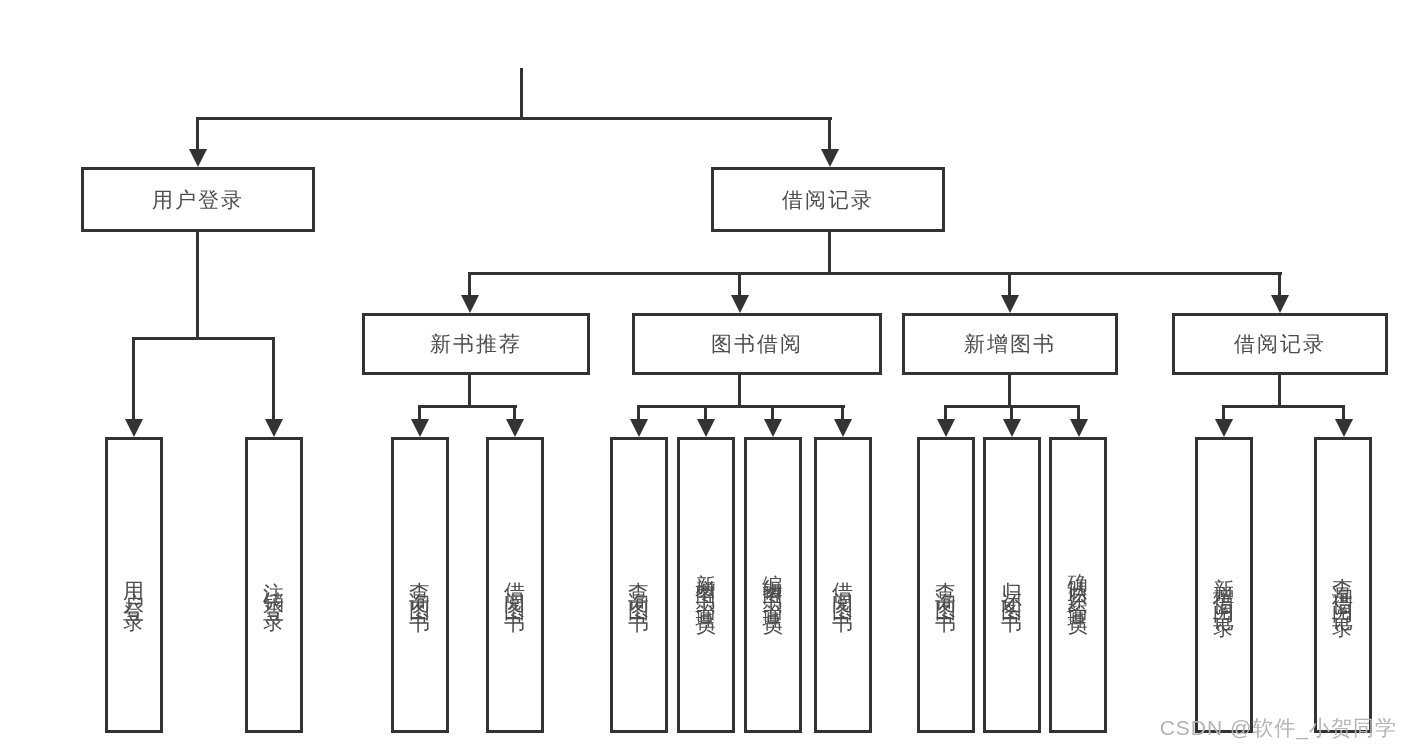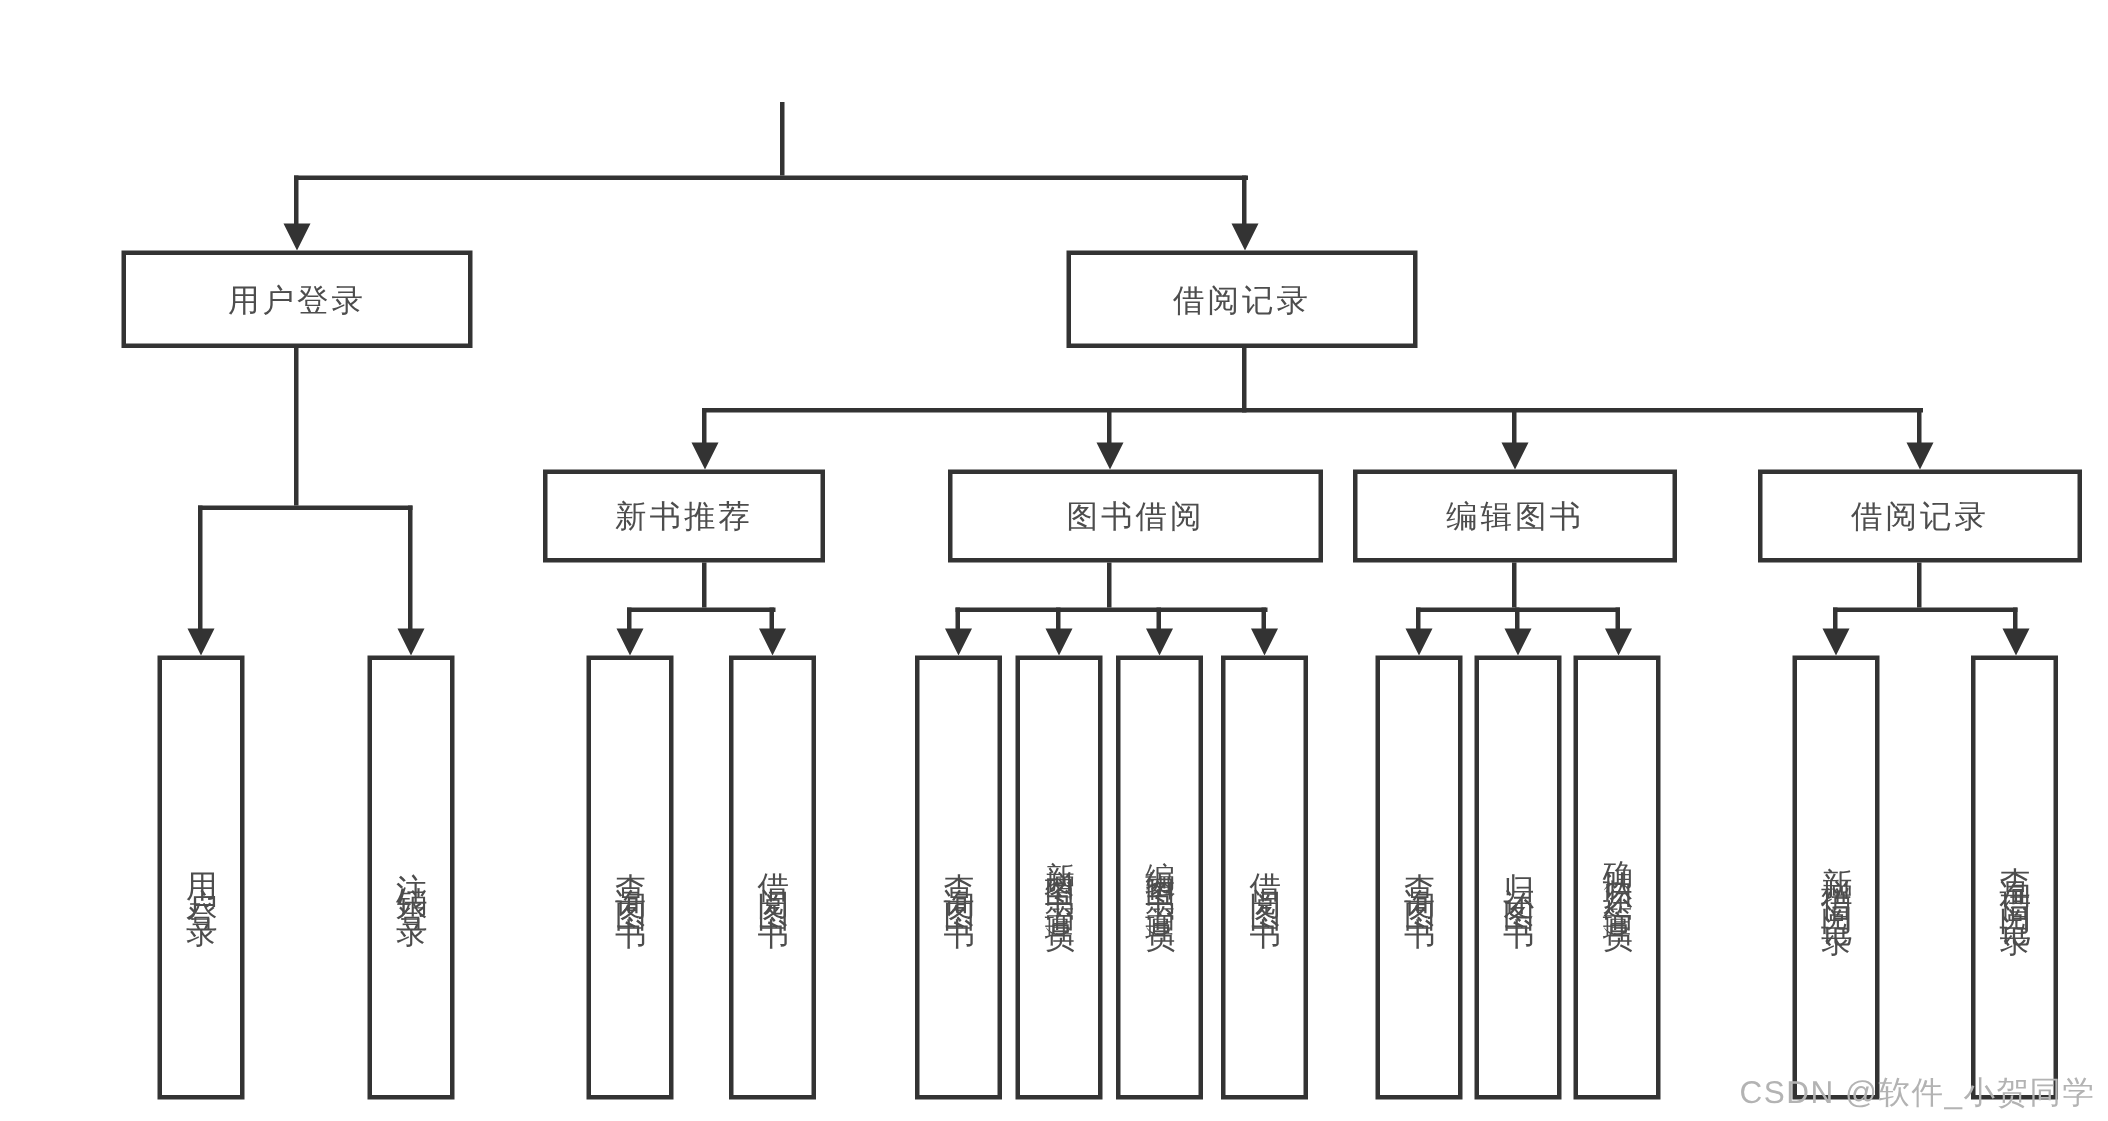--- a/index.html
+++ b/index.html
@@ -105,28 +105,28 @@
   <div class="hline" style="left:468px; top:272px; width:814px;"></div>
   <div class="vline" style="left:468px; top:272px; height:25px;"></div>
   <div class="arrow" style="left:461px; top:295px;"></div>
   <div class="vline" style="left:738px; top:272px; height:25px;"></div>
   <div class="arrow" style="left:731px; top:295px;"></div>
   <div class="vline" style="left:1008px; top:272px; height:25px;"></div>
   <div class="arrow" style="left:1001px; top:295px;"></div>
   <div class="vline" style="left:1278px; top:272px; height:25px;"></div>
   <div class="arrow" style="left:1271px; top:295px;"></div>
 
-  <div class="box" style="left:362px; top:313px; width:188px; height:62px;">
+  <div class="box" style="left:362px; top:313px; width:228px; height:62px;">
     <span>新书推荐</span>
   </div>
   <div class="box" style="left:632px; top:313px; width:250px; height:62px;">
     <span>图书借阅</span>
   </div>
   <div class="box" style="left:902px; top:313px; width:216px; height:62px;">
-    <span>编辑图书</span>
+    <span>新增图书</span>
   </div>
   <div class="box" style="left:1172px; top:313px; width:216px; height:62px;">
     <span>借阅记录</span>
   </div>
 
   <div class="vline" style="left:468px; top:375px; height:30px;"></div>
   <div class="hline" style="left:418px; top:405px; width:99px;"></div>
   <div class="vline" style="left:418px; top:405px; height:16px;"></div>
   <div class="arrow" style="left:411px; top:419px;"></div>
   <div class="vline" style="left:513px; top:405px; height:16px;"></div>

